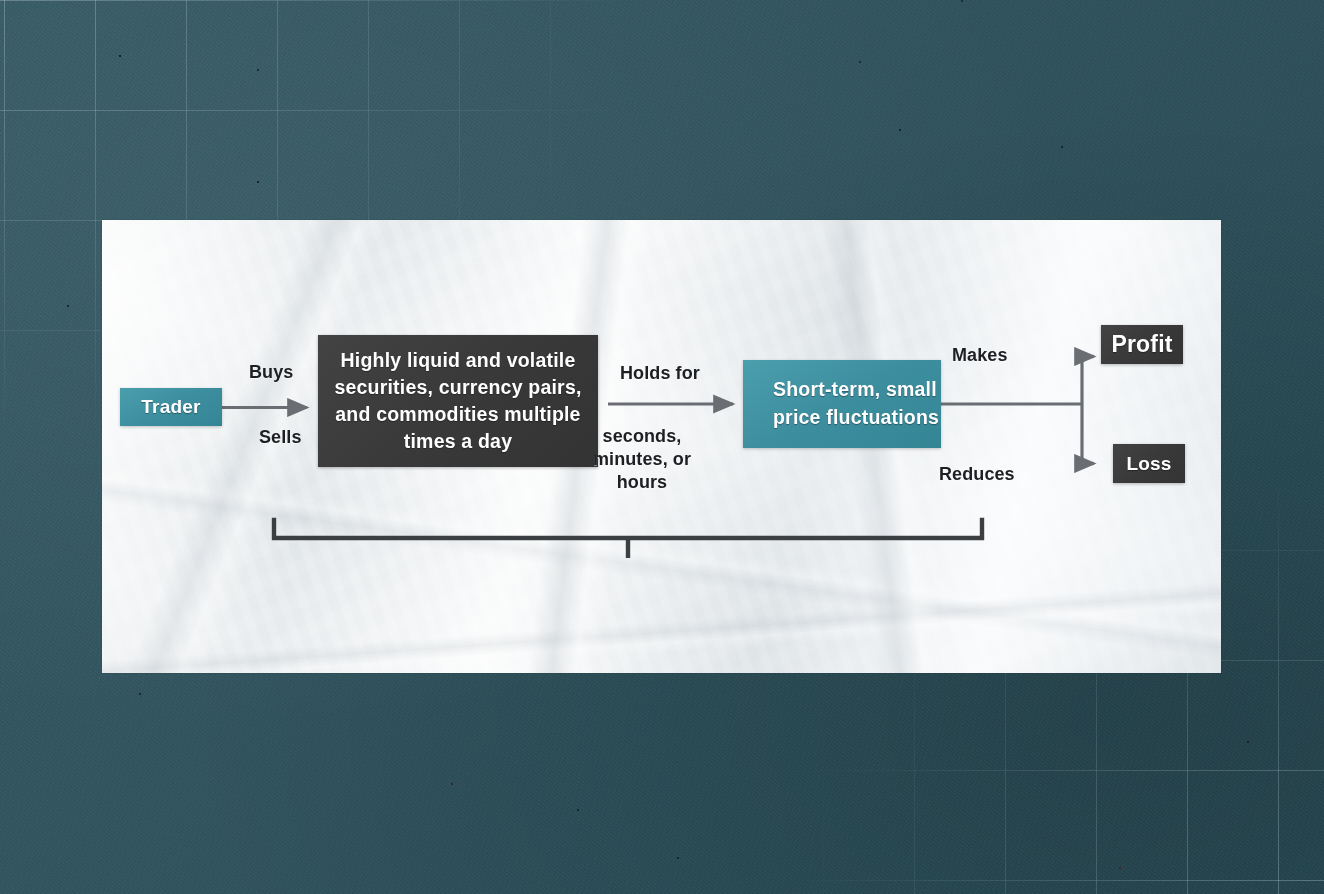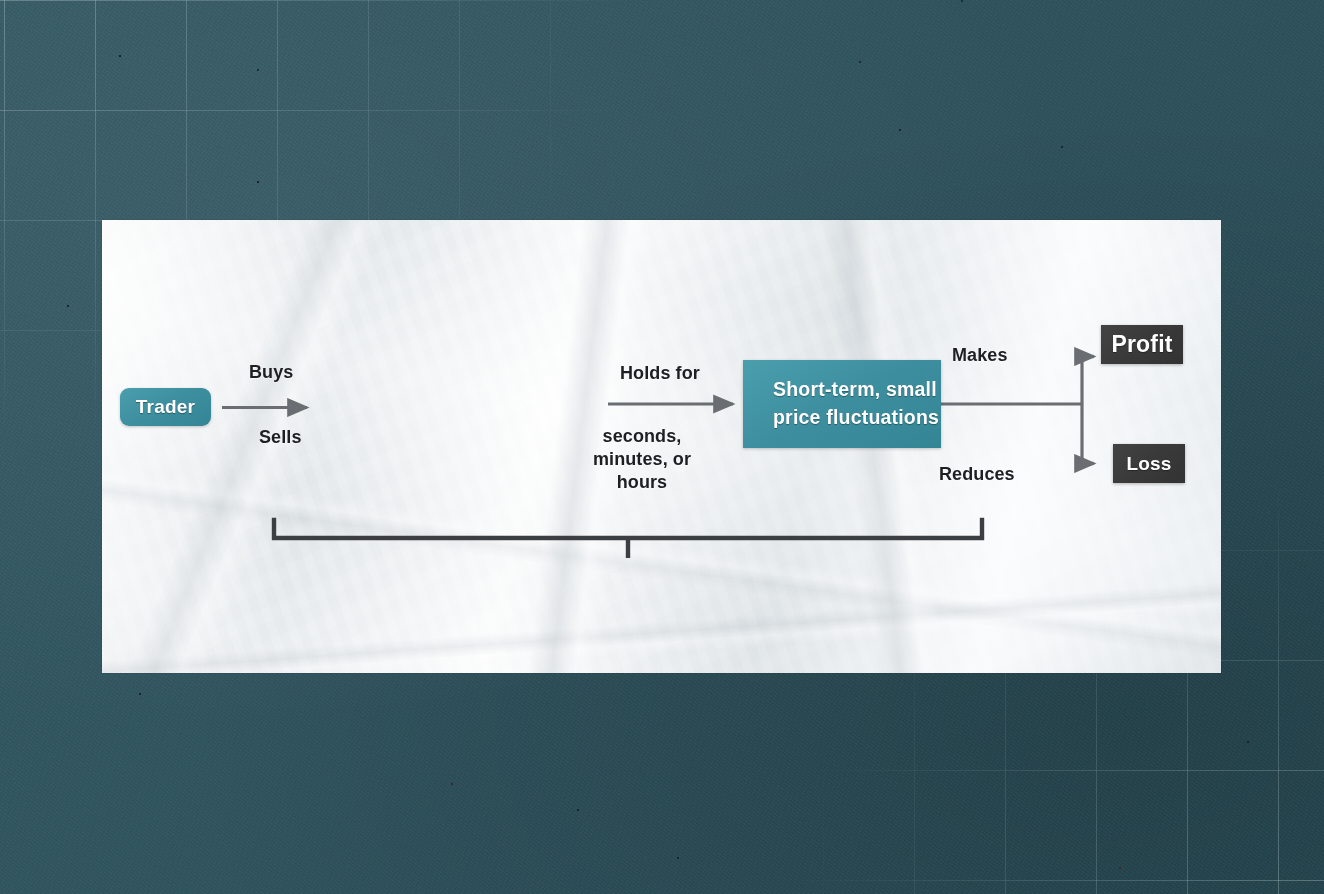--- a/index.html
+++ b/index.html
@@ -130,23 +130,22 @@
     background: linear-gradient(135deg, #434343 0%, #3a3a3a 45%, #333333 100%);
     box-shadow: 0 1px 3px rgba(0,0,0,.28);
   }
   .node.teal {
     background: linear-gradient(150deg, #4b9eac 0%, #3d8fa0 48%, #348594 100%);
     box-shadow: 0 1px 3px rgba(0,0,0,.22);
   }
 
   
   #node-trader {
-    left: 18px; top: 168px; width: 91px; height: 38px;
+    left: 18px; top: 168px; width: 102px; height: 38px;
     font-size: 19px;
-    border-radius: 9px;
   }
   #node-securities {
     left: 216px; top: 115px; width: 280px; height: 132px;
     font-size: 19.5px;
     line-height: 1.38;
     padding: 6px 12px;
   }
   #node-fluctuations {
     left: 641px; top: 140px; width: 198px; height: 88px;
     font-size: 19.5px;
@@ -239,20 +238,23 @@
       <line x1="980" y1="243.5" x2="992" y2="243.5" stroke="#6a6e72" stroke-width="3.2" marker-end="url(#arrowhead)"></line>
 
       <path d="M 172,300 L 172,318 L 880,318 L 880,300" fill="none" stroke="#3c3f42" stroke-width="4.4" stroke-linecap="square" stroke-linejoin="miter"></path>
       <line x1="526" y1="318" x2="526" y2="338" stroke="#3c3f42" stroke-width="4.4"></line>
     </svg>
 
     <div class="node teal" id="node-trader">
       <span>Trader</span>
     </div>
 
+    <div class="node dark" id="node-securities">
+      <span>Highly liquid and volatile securities, currency pairs, and commodities multiple times a day</span>
+    </div>
 
     <div class="node teal" id="node-fluctuations">
       <span>Short-term, small price fluctuations</span>
     </div>
 
     <div class="node dark" id="node-profit">
       <span>Profit</span>
     </div>
 
     <div class="node dark" id="node-loss">

